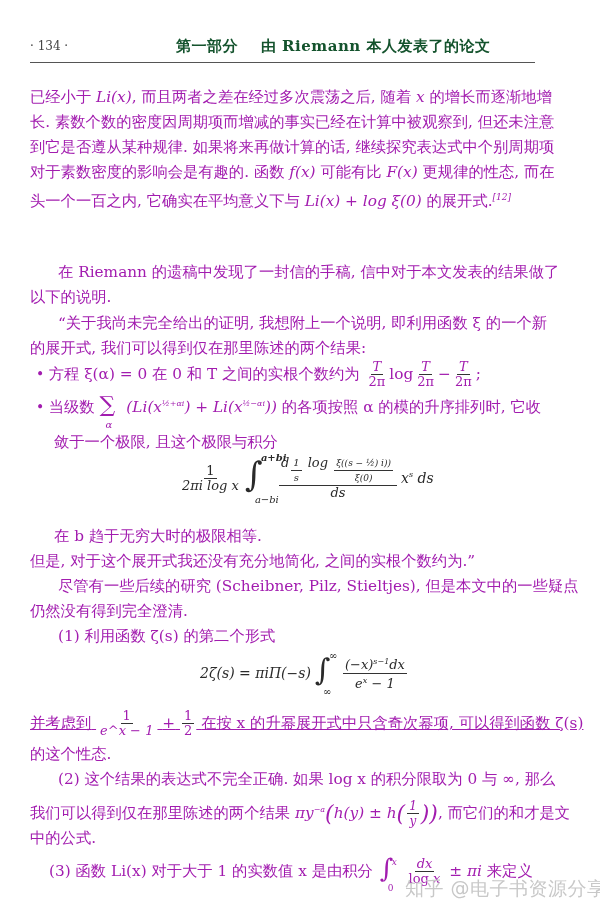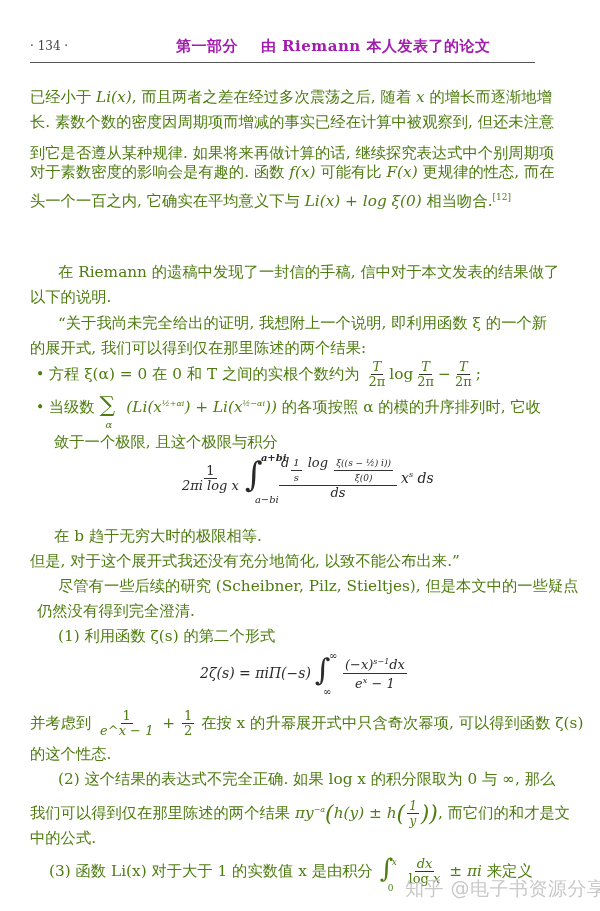--- a/index.html
+++ b/index.html
@@ -4,26 +4,26 @@
 <style>
   html, body { margin: 0; padding: 0; }
   body {
     width: 600px; height: 911px; background: #ffffff; overflow: hidden;
     position: relative; color: #2a2a2a;
     font-family: "DejaVu Serif", "Liberation Serif", serif;
   }
   .page { position: absolute; left: 0; top: 0; width: 600px; height: 911px; }
   .abs { position: absolute; white-space: nowrap; }
   .hdr-num { left: 30px; top: 39px; font-size: 12px; color: #444; }
-  .hdr-title { left: 176px; top: 37px; font-size: 15px; font-weight: bold; color: #a21caf; letter-spacing: 0.5px; }
+  .hdr-title { left: 176px; top: 37px; font-size: 15px; font-weight: bold; color: #14532d; letter-spacing: 0.5px; }
   .hdr-rule { left: 30px; top: 62px; width: 505px; height: 1px; background: #555; }
-  .line { font-size: 15.3px; line-height: 20px; color: #4d7c0f; }
+  .line { font-size: 15.3px; line-height: 20px; color: #a21caf; }
   .it { font-style: italic; font-family: "DejaVu Serif", "Liberation Serif", serif; }
   .heading { left: 265px; top: 215px; font-size: 19px; font-weight: bold; letter-spacing: 34px; color: #222; }
-  .sup { font-size: 9px; vertical-align: 6px; }
+  .sup { font-size: 9px; vertical-align: 6px; font-style: italic; }
   .frac { display: inline-flex; flex-direction: column; align-items: center; vertical-align: middle; font-size: 13px; line-height: 14px; margin: 0 2px; }
   .frac .num { border-bottom: 1px solid #333; padding: 0 2px; }
   .frac .den { padding: 0 2px; }
   .bullet { font-size: 14px; }
   .intg { font-size: 26px; font-style: italic; vertical-align: middle; line-height: 20px; }
   .small { font-size: 10px; }
   .watermark { left: 405px; top: 876px; font-size: 19px; color: #c8c8c8; font-family: "DejaVu Sans", "Liberation Sans", sans-serif; letter-spacing: 0.5px; }
 </style>
 </head>
 <body>
@@ -33,28 +33,28 @@
   <div class="abs hdr-num">· 134 ·</div>
   <div class="abs hdr-title" style="white-space:pre;">第一部分    由 Riemann 本人发表了的论文</div>
   <div class="abs hdr-rule"></div>
 
   <div class="abs line" style="left:30px; top:87px;">
     <span>已经小于 </span><span class="it">Li(x)</span><span>, 而且两者之差在经过多次震荡之后, 随着 </span><span class="it">x</span><span> 的增长而逐渐地增</span>
   </div>
   <div class="abs line" style="left:30px; top:112px;">
     <span>长. 素数个数的密度因周期项而增减的事实已经在计算中被观察到, 但还未注意</span>
   </div>
-  <div class="abs line" style="left:30px; top:143px;text-align:center;">
+  <div class="abs line" style="left:30px; top:137px;text-align:center;">
     <span>到它是否遵从某种规律. 如果将来再做计算的话, 继续探究表达式中个别周期项</span>
   </div>
   <div class="abs line" style="left:30px; top:162px;">
     <span>对于素数密度的影响会是有趣的. 函数 </span><span class="it">f(x)</span><span> 可能有比 </span><span class="it">F(x)</span><span> 更规律的性态, 而在</span>
   </div>
   <div class="abs line" style="left:30px; top:187px;">
-    <span>头一个一百之内, 它确实在平均意义下与 </span><span class="it">Li(x) + log ξ(0)</span><span> 相当吻合.</span><span class="sup">[12]</span>
+    <span>头一个一百之内, 它确实在平均意义下与 </span><span class="it">Li(x) + log ξ(0)</span><span> 的展开式.</span><span class="sup">[12]</span>
   </div>
 
 
   <div class="abs line" style="left:58px; top:262px;">在 Riemann 的遗稿中发现了一封信的手稿, 信中对于本文发表的结果做了</div>
   <div class="abs line" style="left:30px; top:287px;">以下的说明.</div>
   <div class="abs line" style="left:58px; top:313px;">“关于我尚未完全给出的证明, 我想附上一个说明, 即利用函数 ξ 的一个新</div>
   <div class="abs line" style="left:30px; top:338px;">的展开式, 我们可以得到仅在那里陈述的两个结果:</div>
 
   <div class="abs line" style="left:36px; top:360px;">
     <span class="bullet">•&nbsp;</span><span>方程 ξ(α) = 0 在 0 和 T 之间的实根个数约为</span>
@@ -97,41 +97,41 @@
               <span class="num">ξ((s − ½) i))</span>
               <span class="den">ξ(0)</span>
             </span></span>
         <span class="den it">ds</span>
       </span>
       <span class="it" style="margin-left:2px;text-align:right;">x<sup style="font-size:8px;">s</sup> ds</span>
     </div>
   </div>
 
   <div class="abs line" style="left:54px; top:526px;">在 b 趋于无穷大时的极限相等.</div>
-  <div class="abs line" style="left:30px; top:551px;">但是, 对于这个展开式我还没有充分地简化, 以致不能公布出来.”</div>
+  <div class="abs line" style="left:30px; top:551px;">但是, 对于这个展开式我还没有充分地简化, 之间的实根个数约为.”</div>
   <div class="abs line" style="left:58px; top:576px;">尽管有一些后续的研究 (Scheibner, Pilz, Stieltjes), 但是本文中的一些疑点</div>
-  <div class="abs line" style="left:37px; top:601px;">仍然没有得到完全澄清.</div>
+  <div class="abs line" style="left:30px; top:601px;">仍然没有得到完全澄清.</div>
 
   <div class="abs line" style="left:58px; top:626px;">(1) 利用函数 ζ(s) 的第二个形式</div>
   <div class="abs" style="left:200px; top:650px; font-size:14px; color:#2a2a2a;">
     <div style="display:flex; align-items:center;">
       <span class="it">2ζ(s) = πiΠ(−s)</span>
       <span style="position:relative; display:inline-block; width:30px; height:46px;">
         <span class="intg" style="position:absolute; left:4px; top:10px; font-size:30px;">∫</span>
         <span style="position:absolute; left:18px; top:0; font-size:10px;">∞</span>
         <span style="position:absolute; left:12px; top:36px; font-size:10px;">∞</span>
       </span>
       <span class="frac" style="font-size:13px;">
           <span class="num it">(−x)<sup style="font-size:8px;">s−1</sup>dx</span>
           <span class="den it">e<sup style="font-size:8px;">x</sup> − 1</span>
         </span>
     </div>
   </div>
 
-  <div class="abs line" style="left:30px; top:709px;">
+  <div class="abs line" style="left:30px; top:709px;text-decoration:underline;">
     <span>并考虑到</span>
     <span class="frac">
         <span class="num">1</span>
         <span class="den it">e^x − 1</span>
       </span>
     <span>+</span>
     <span class="frac">
         <span class="num">1</span>
         <span class="den">2</span>
       </span>

